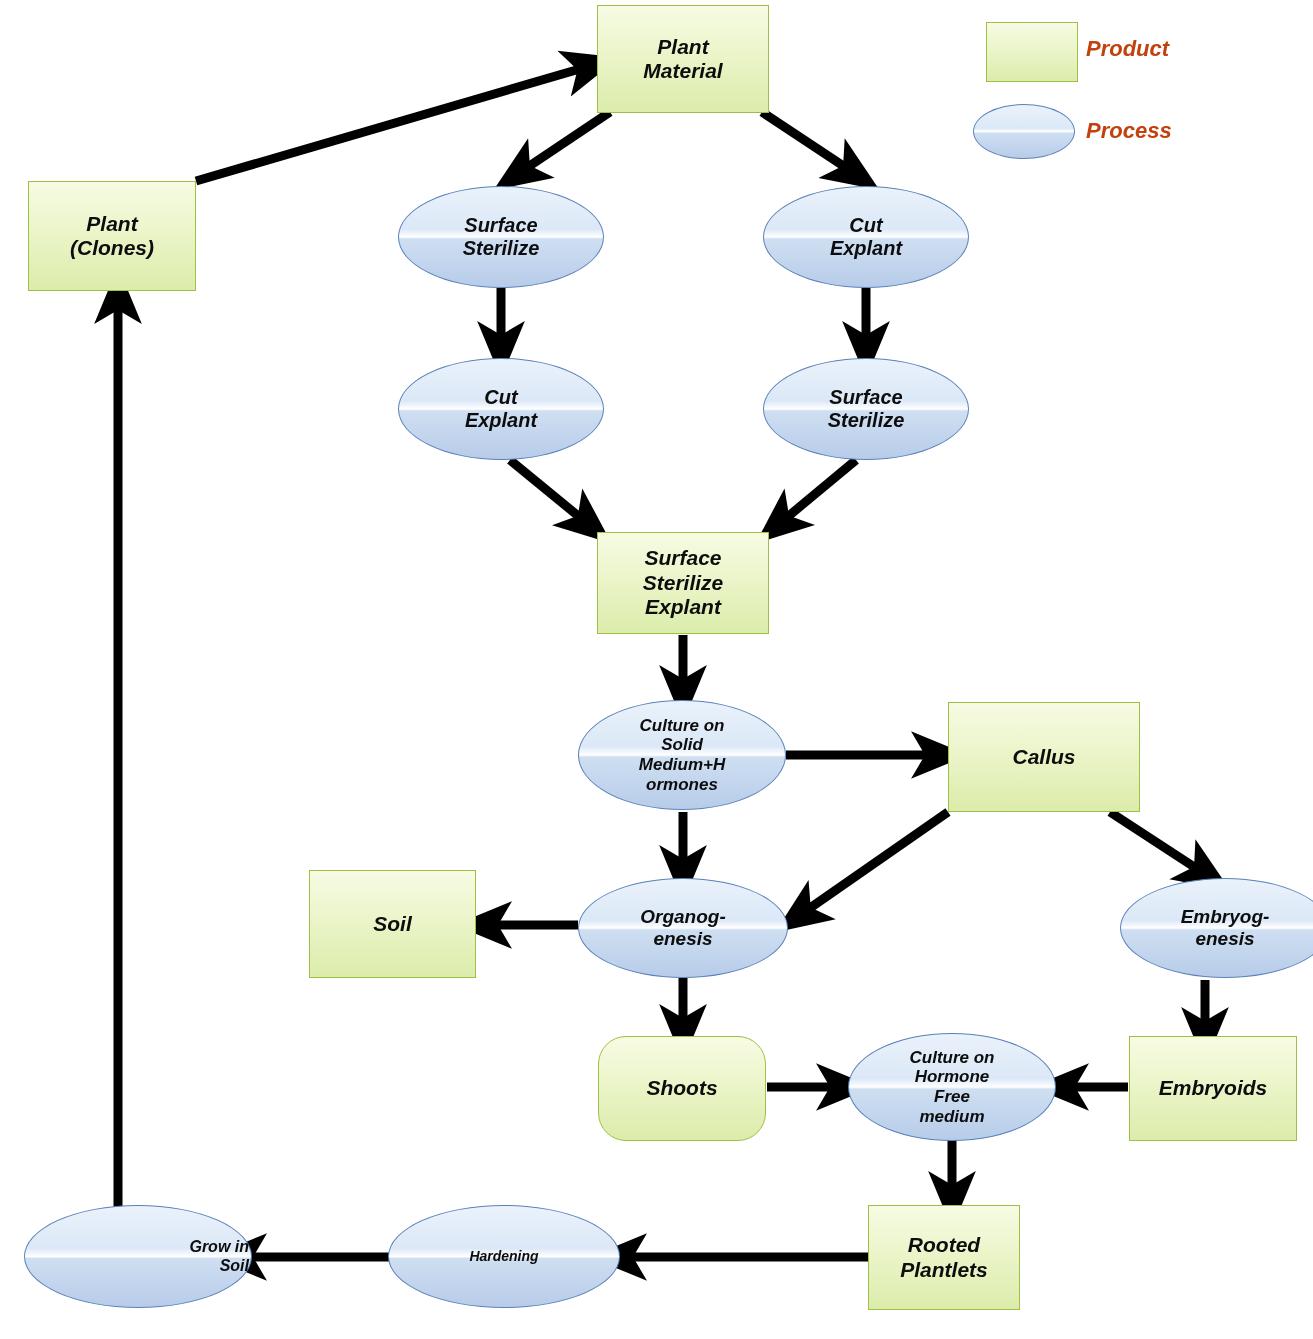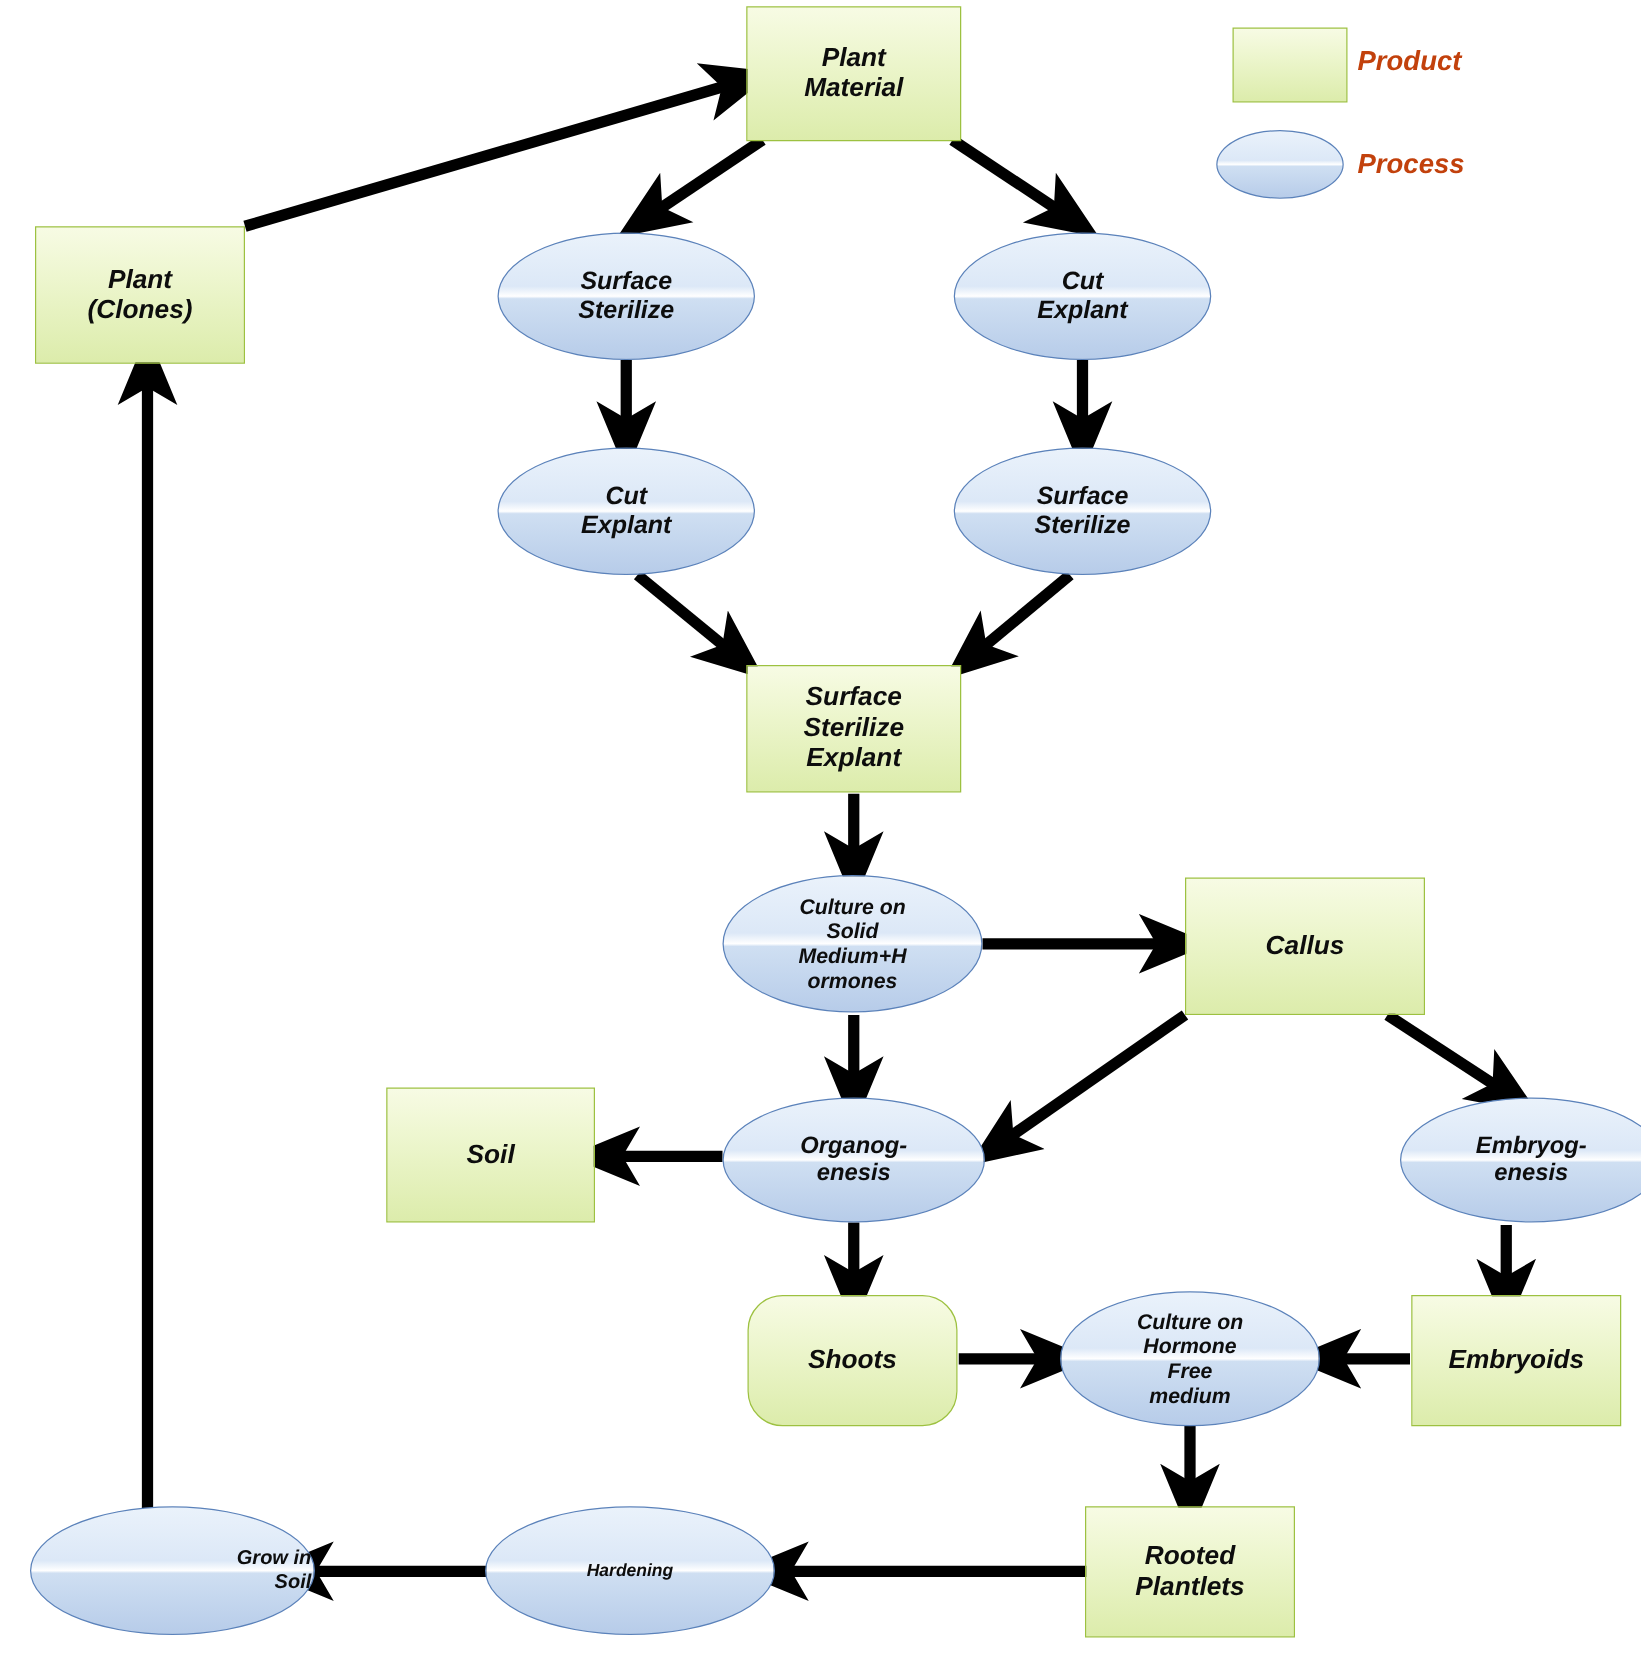--- a/index.html
+++ b/index.html
@@ -187,21 +187,21 @@
   </div>
 
   <div class="node product" style="left:1129px; top:1036px; width:168px; height:105px; font-size:21px;">
     <span>Embryoids</span>
   </div>
 
   <div class="node process" style="left:848px; top:1033px; width:208px; height:108px; font-size:17px;">
     <span>Culture on<br>Hormone<br>Free<br>medium</span>
   </div>
 
-  <div class="node product" style="left:868px; top:1205px; width:168px; height:105px; font-size:21px;">
+  <div class="node product" style="left:868px; top:1205px; width:152px; height:105px; font-size:21px;">
     <span>Rooted<br>Plantlets</span>
   </div>
 
   <div class="node process" style="left:388px; top:1205px; width:232px; height:103px; font-size:14px;">
     <span>Hardening</span>
   </div>
 
   <div class="node process" style="left:24px; top:1205px; width:228px; height:103px; font-size:16px;text-align:right;">
     <span>Grow in<br>Soil</span>
   </div>

